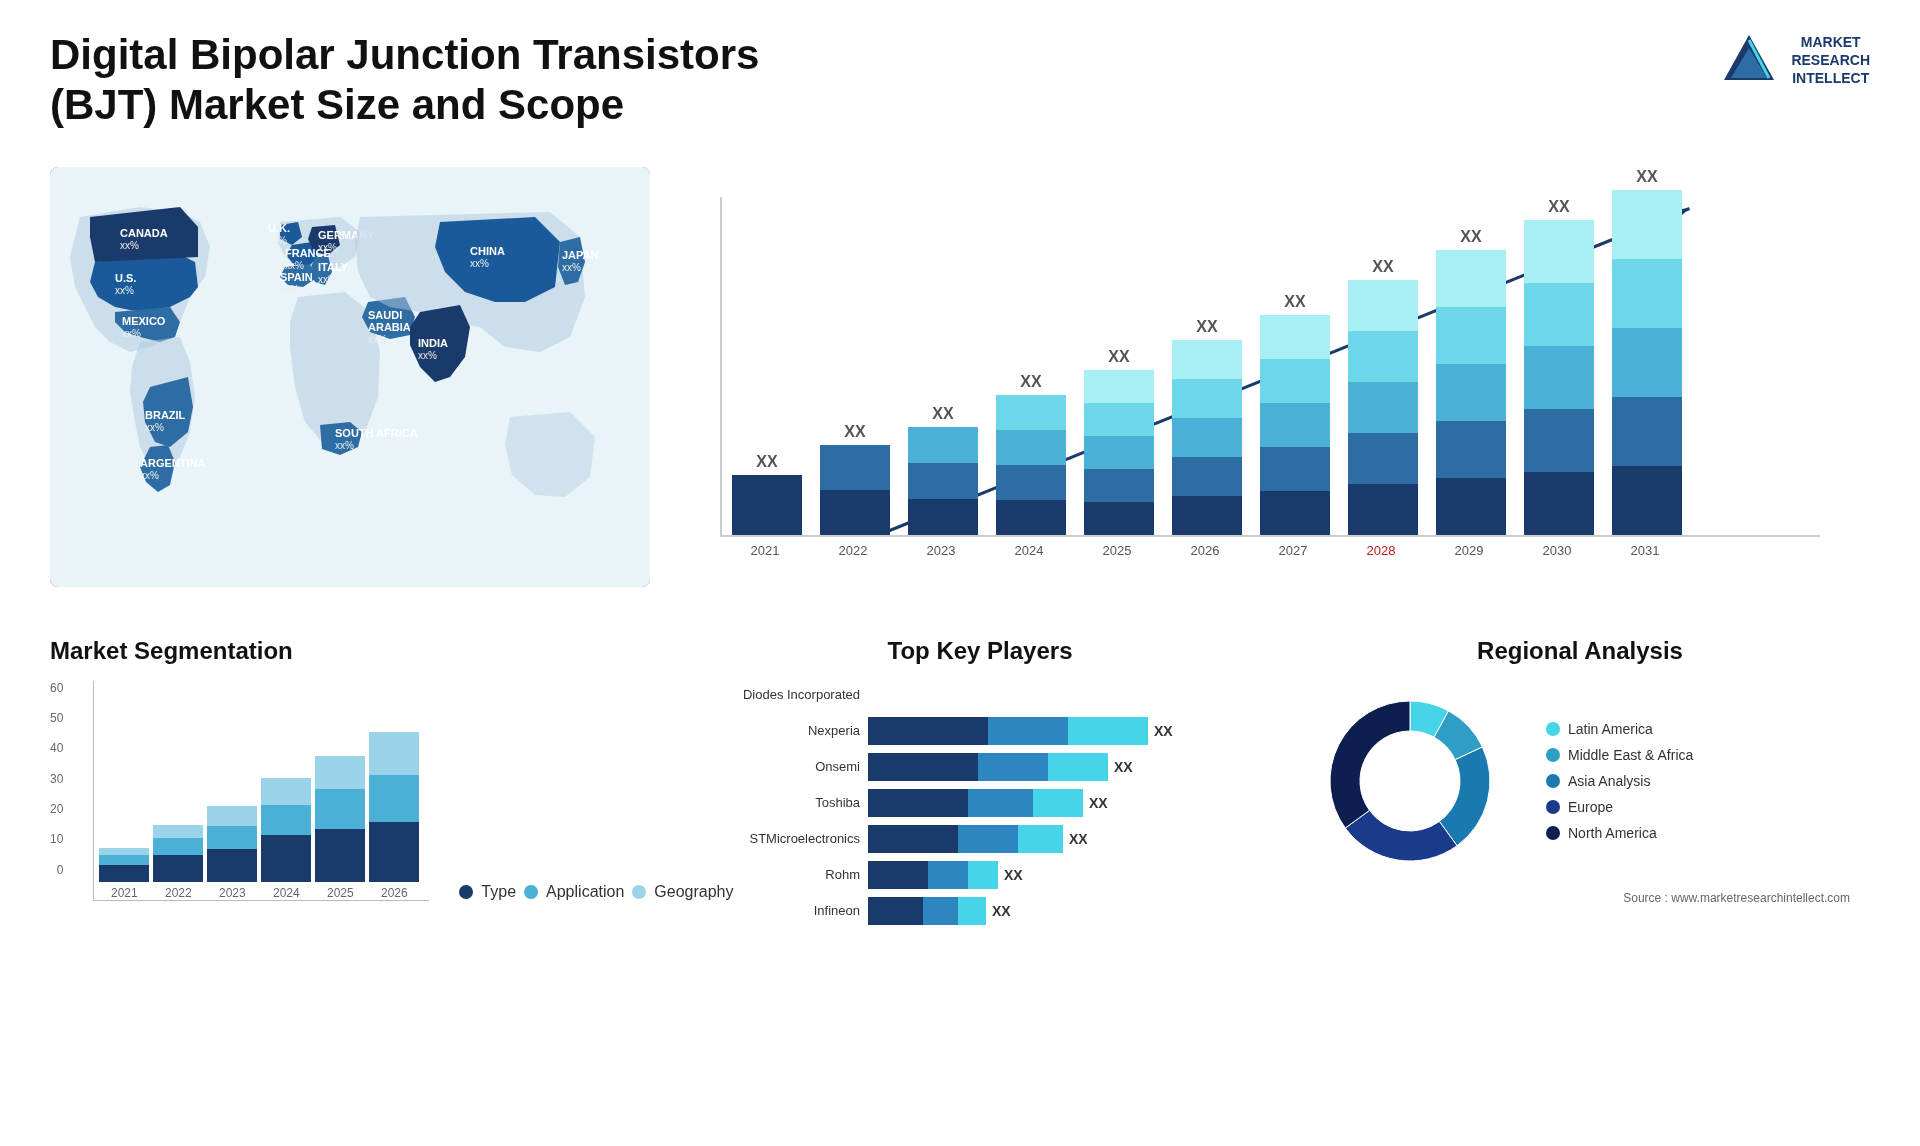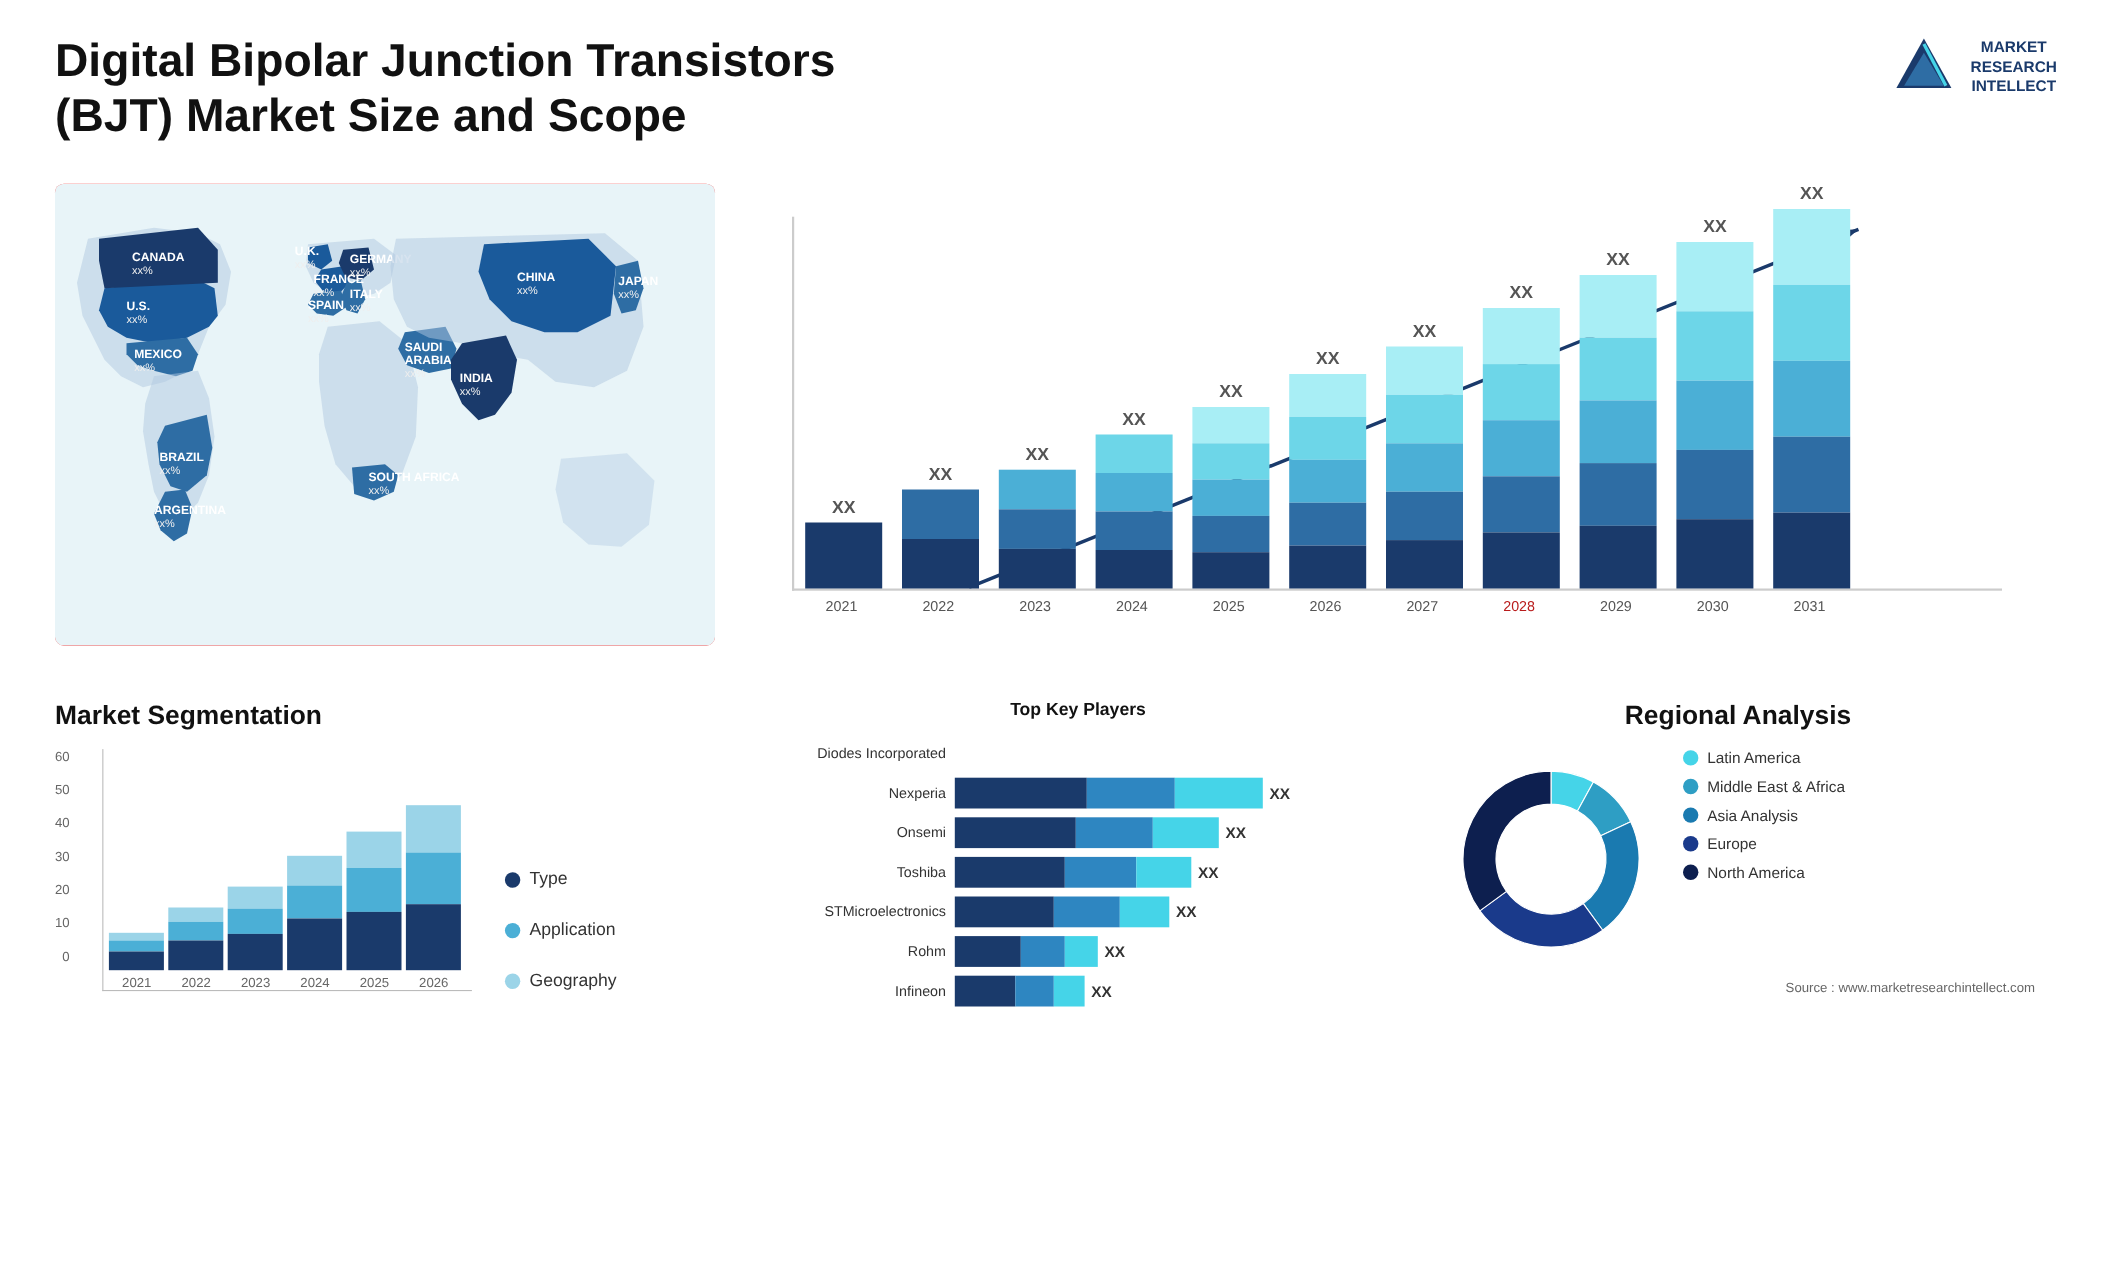--- a/index.html
+++ b/index.html
@@ -159,22 +159,22 @@
     .seg-bar-seg {
       width: 100%;
     }
     .seg-year-label {
       font-size: 12px;
       color: #666;
       margin-top: 4px;
     }
     .seg-legend {
       display: flex;
-      flex-direction: column;
-      gap: 28px;
+      flex-direction: row;
+      gap: 8px;
       justify-content: center;
     }
     .legend-item {
       display: flex;
       align-items: center;
       gap: 8px;
       font-size: 16px;
       color: #333;
     }
     .legend-dot {
@@ -194,21 +194,21 @@
     .seg-y-label {
       font-size: 12px;
       color: #666;
     }
 
     
     .players-section {
       padding: 0 10px;
     }
     .players-title {
-      font-size: 16px;
+      font-size: 24px;
       font-weight: 700;
       color: #111;
       margin-bottom: 16px;
       text-align: center;
     }
     .player-row {
       display: flex;
       align-items: center;
       margin-bottom: 8px;
       gap: 8px;
@@ -242,21 +242,22 @@
     }
     .regional-title {
       font-size: 24px;
       font-weight: 700;
       color: #111;
       margin-bottom: 16px;
       text-align: center;
     }
     .regional-content {
       display: flex;
-      gap: 20px;
+      gap: 36px;
+      align-items: center;
     }
     .donut-wrap {
       position: relative;
       width: 200px;
       height: 200px;
       flex-shrink: 0;
     }
     .regional-legend {
       display: flex;
       flex-direction: column;

